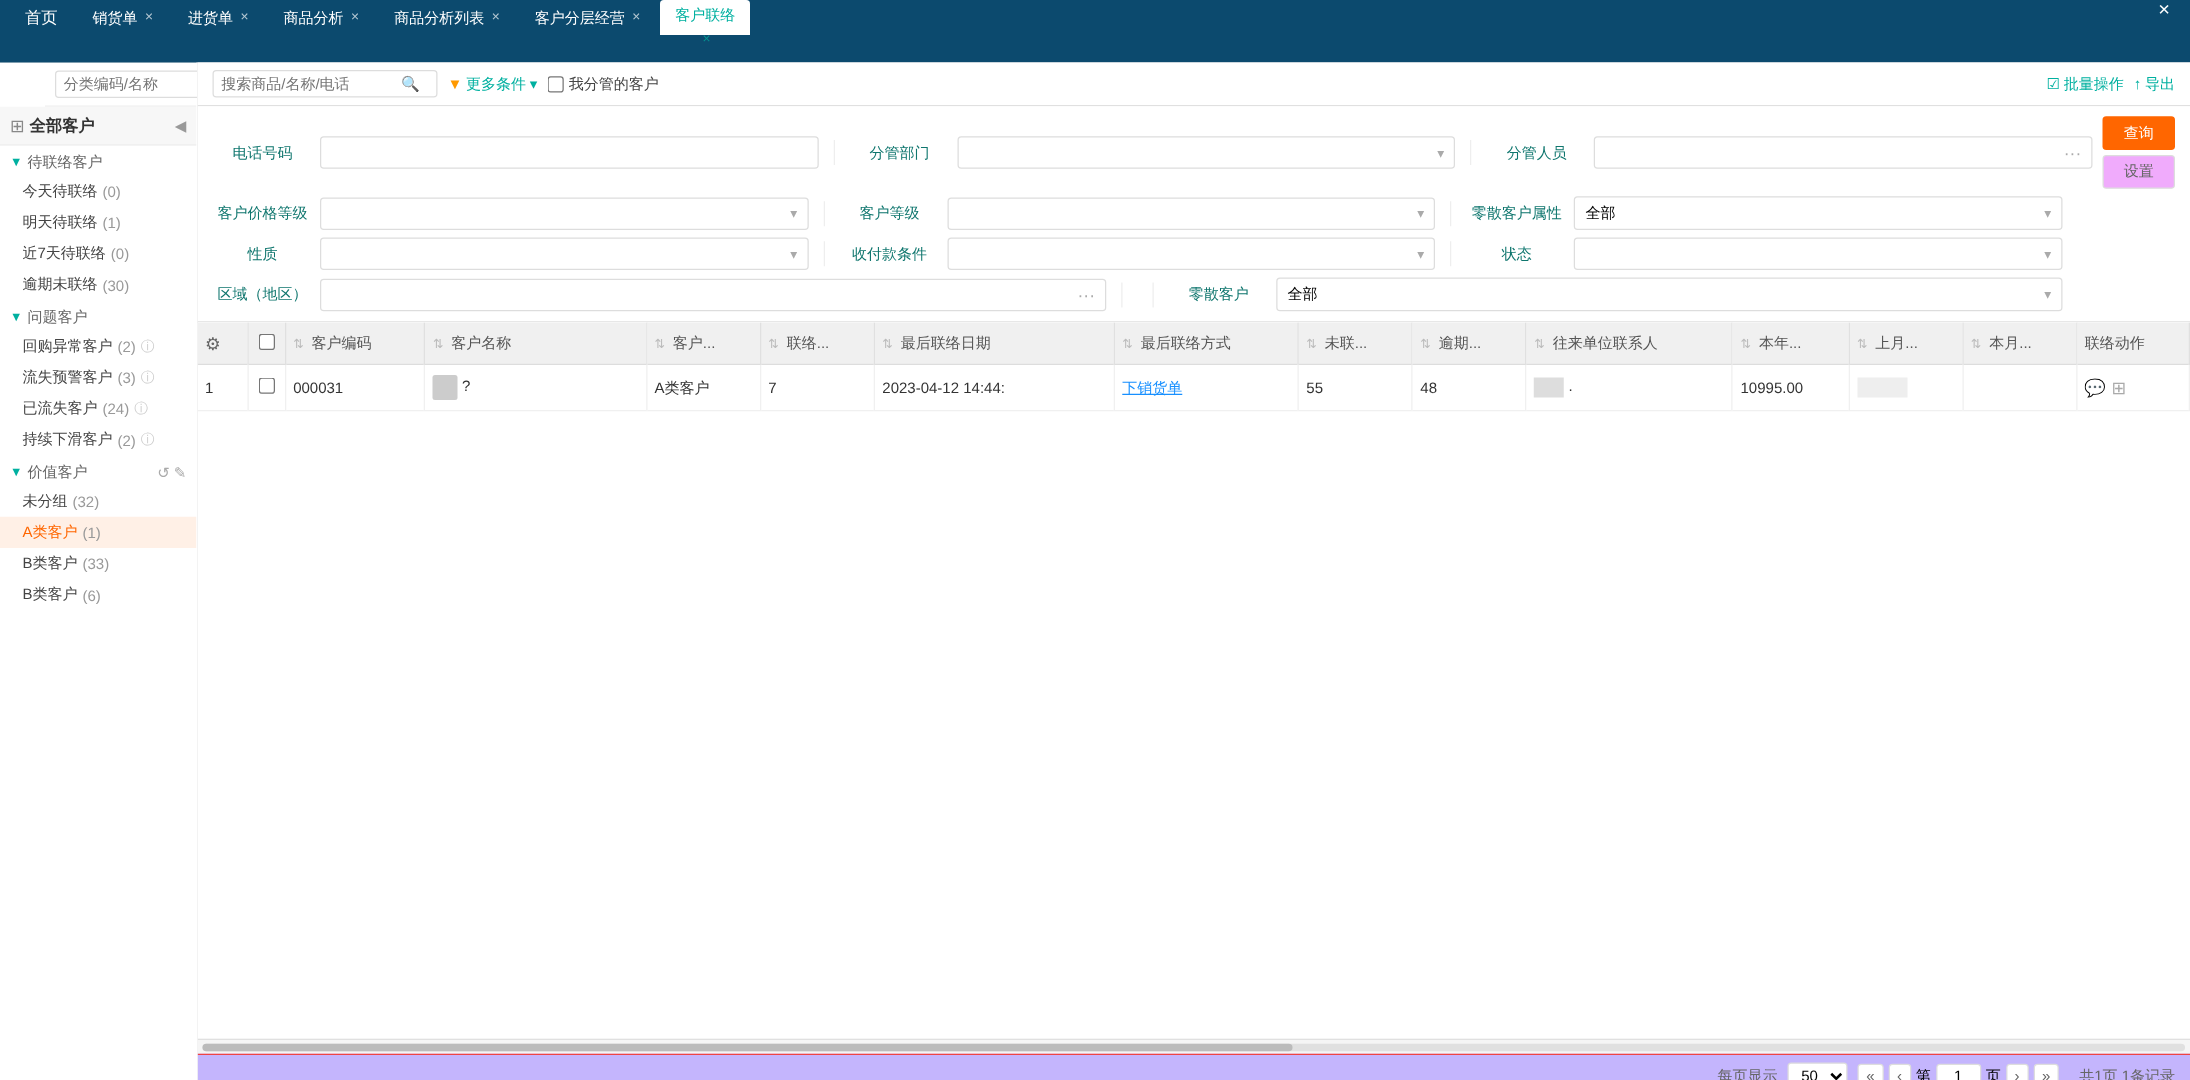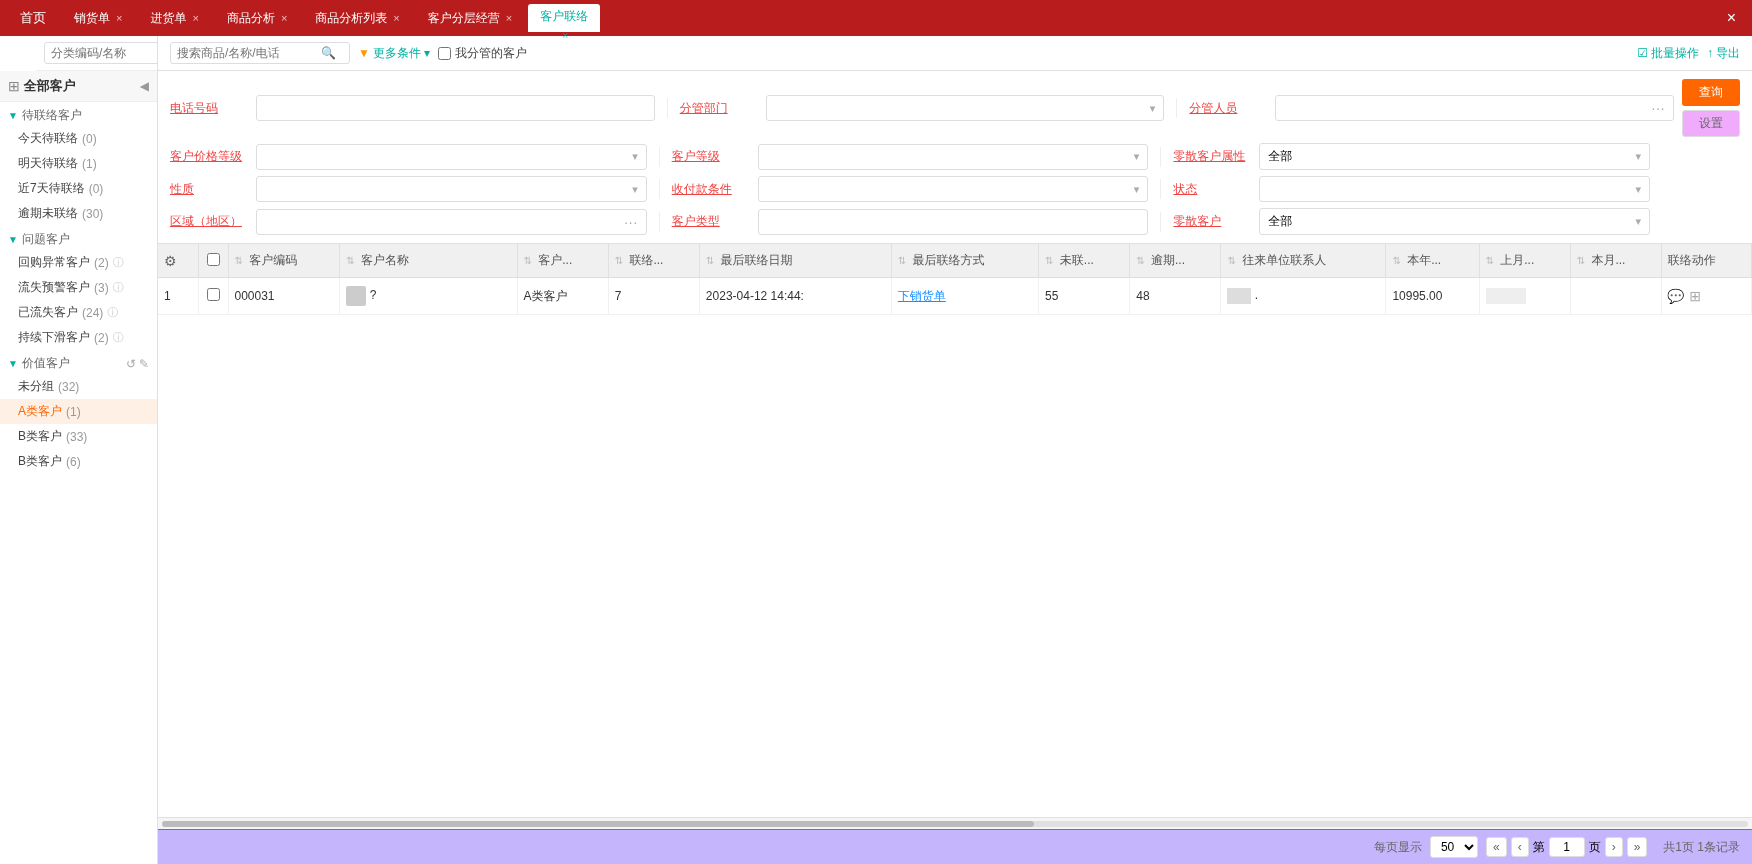--- a/index.html
+++ b/index.html
@@ -1,23 +1,22 @@
 <!DOCTYPE html>
 <html><head>
   <meta charset="utf-8">
   <style>
     * { box-sizing: border-box; margin: 0; padding: 0; font-family: 'Microsoft YaHei', Arial, sans-serif; font-size: 12px; }
     body { background: #f0f0f0; width: 1752px; height: 864px; overflow: hidden; }
 
     
     .top-nav {
-      background: #b91c1c;
-      height: 36px;
-      display: flex;
-      align-items: center;
+      background: #0c4a6e;
+      height: 50px;
+      display: flex;
       padding: 0 8px;
       gap: 4px;
     }
     .nav-item {
       color: #fff;
       padding: 4px 12px;
       border-radius: 3px 3px 0 0;
       cursor: pointer;
       display: flex;
       align-items: center;
@@ -184,25 +183,24 @@
       gap: 0;
     }
     .filter-row:last-child { margin-bottom: 0; }
     .filter-cell {
       display: flex;
       align-items: center;
       gap: 6px;
       flex: 1;
     }
     .filter-label {
-      color: #ef4444;
+      color: #0f766e;
       width: 80px;
-      text-align: left;
+      text-align: center;
       flex-shrink: 0;
-      text-decoration: underline;
     }
     .filter-input {
       flex: 1;
       border: 1px solid #ddd;
       border-radius: 3px;
       padding: 4px 8px;
       font-size: 12px;
       outline: none;
       background: #fff;
       cursor: pointer;
@@ -581,24 +579,20 @@
 
       <div class="filter-row">
         <div class="filter-cell">
           <span class="filter-label">区域（地区）</span>
           <div class="filter-input">
             <span></span>
             <span class="more-dots">···</span>
           </div>
         </div>
         <div class="filter-divider"></div>
-        <div class="filter-cell">
-          <span class="filter-label">客户类型</span>
-          <div class="filter-input"></div>
-        </div>
         <div class="filter-divider"></div>
         <div class="filter-cell">
           <span class="filter-label">零散客户</span>
           <div class="filter-input">
             <span>全部</span>
             <span class="dropdown-arrow">▾</span>
           </div>
         </div>
         <div style="width: 90px;"></div>
       </div>

